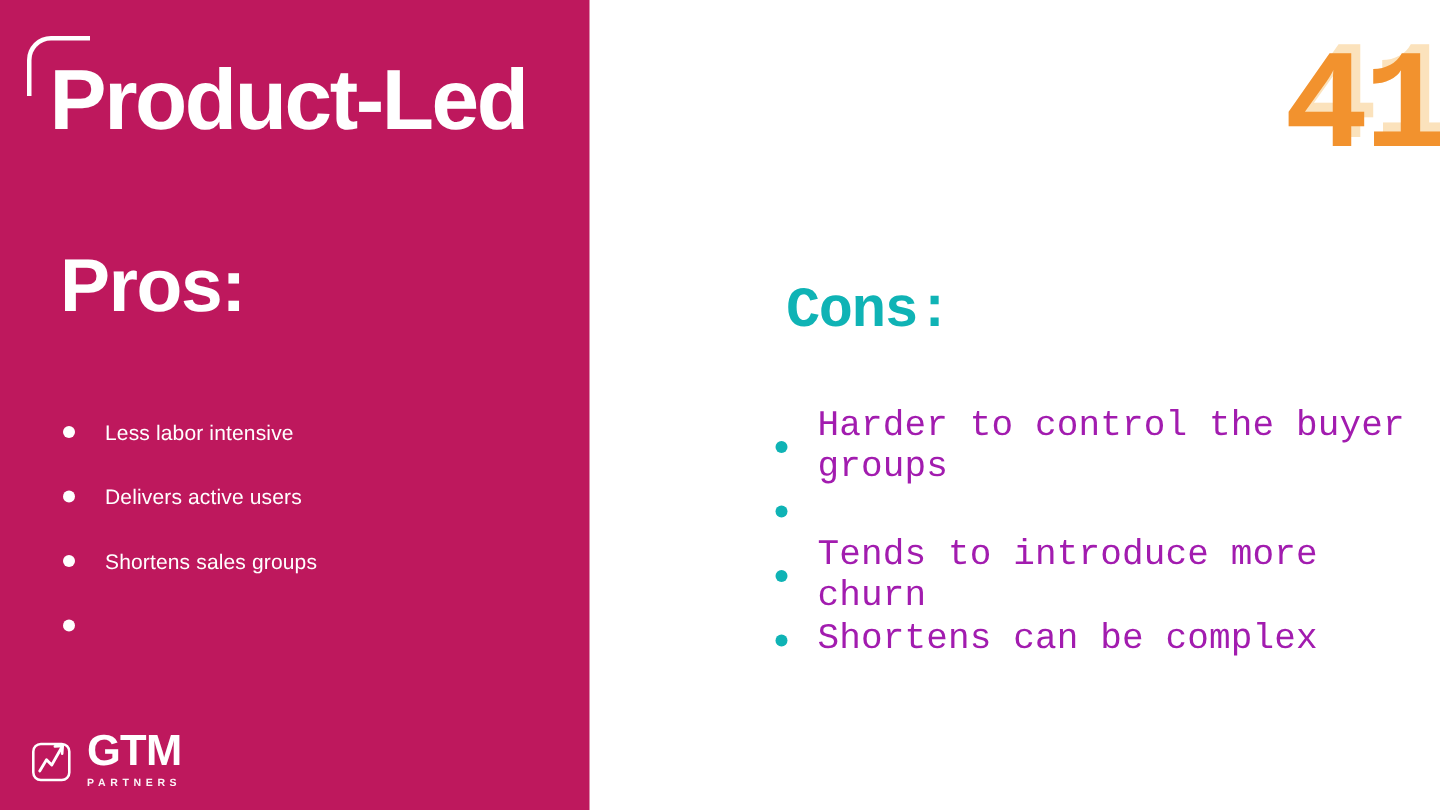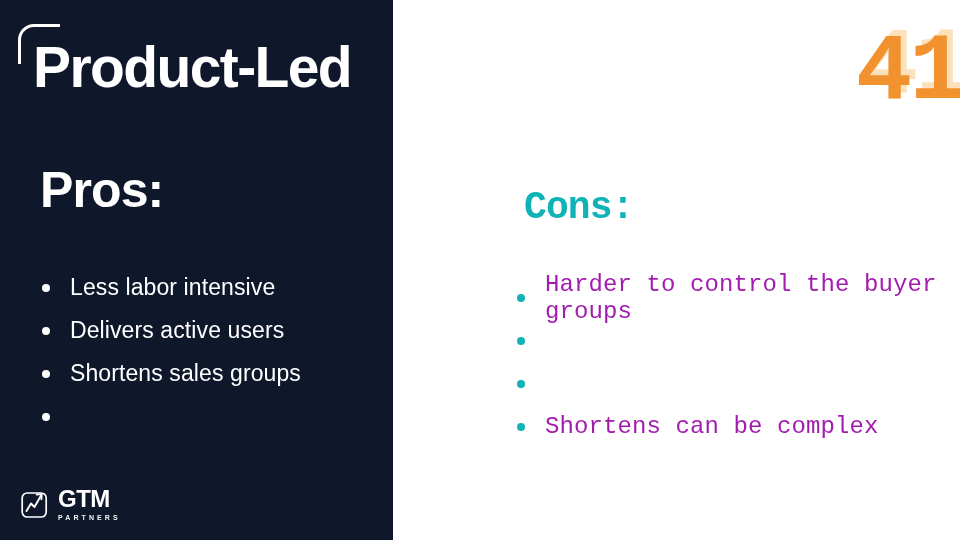--- a/index.html
+++ b/index.html
@@ -21,21 +21,22 @@
     background: #ffffff;
   }
 
   
   #left-panel {
     position: absolute;
     left: 0;
     top: 0;
     width: 393px;
     height: 540px;
-    background: #0f172a;
+    background: #be185d;
+    text-align: center;
   }
 
   
   #corner-bracket {
     position: absolute;
     left: 18px;
     top: 24px;
     width: 42px;
     height: 40px;
     border-top: 3px solid #ffffff;
@@ -75,21 +76,21 @@
     top: 266px;
     margin: 0;
     padding: 0;
     list-style: none;
     width: 400px;
   }
   #pros-list li {
     display: flex;
     align-items: center;
     height: 43px;
-    font-size: 23px;
+    font-size: 14px;
     font-weight: 400;
     color: #ffffff;
     letter-spacing: 0.1px;
   }
   .bullet-dot {
     flex: 0 0 auto;
     width: 8px;
     height: 8px;
     border-radius: 50%;
     margin-right: 20px;
@@ -106,21 +107,21 @@
     align-items: center;
   }
   #logo-mark { display: block; }
   #logo-wordmark {
     margin-left: 6px;
     display: flex;
     flex-direction: column;
     justify-content: center;
   }
   #logo-gtm {
-    font-size: 24px;
+    font-size: 29px;
     font-weight: 700;
     color: #ffffff;
     letter-spacing: -0.5px;
     line-height: 1;
   }
   #logo-partners {
     font-size: 7px;
     font-weight: 700;
     color: #ffffff;
     letter-spacing: 3.1px;
@@ -245,20 +246,21 @@
     <ul id="cons-list">
       <li>
         <span class="bullet-dot teal"></span>
         <span>Harder to control the buyer groups</span>
       </li>
       <li>
         <span class="bullet-dot teal"></span>
       </li>
       <li>
         <span class="bullet-dot teal"></span>
+        <span>Tends to introduce more churn</span>
       </li>
       <li>
         <span class="bullet-dot teal"></span>
         <span>Shortens can be complex</span>
       </li>
     </ul>
 
   </section>
 
 </div>

